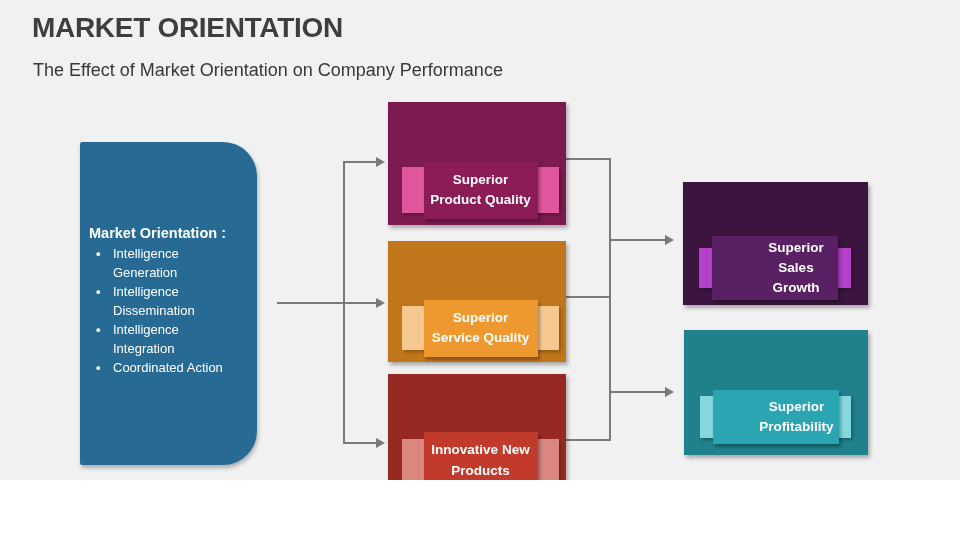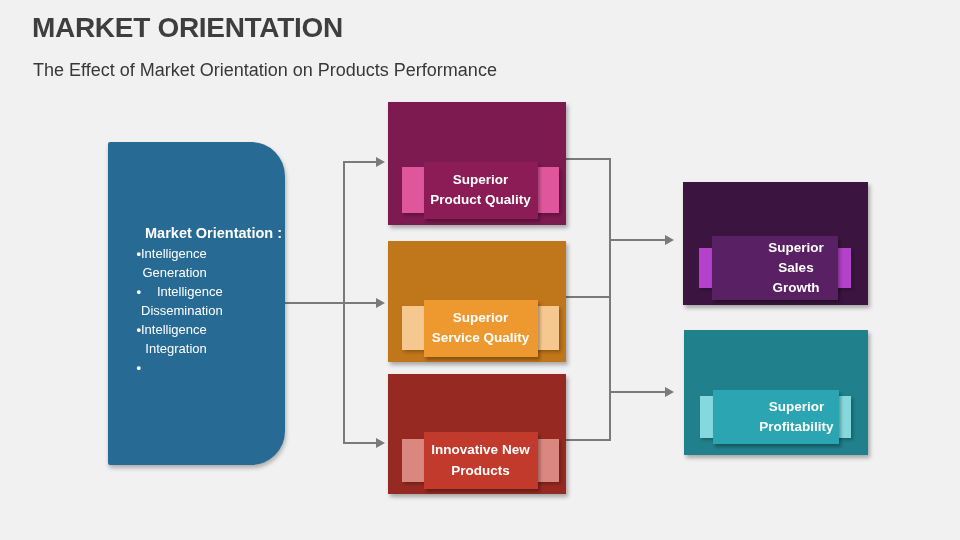--- a/index.html
+++ b/index.html
@@ -1,40 +1,39 @@
 <!DOCTYPE html>
 <html><head>
 <meta charset="utf-8">
 <style>
   * { margin:0; padding:0; box-sizing:border-box; }
   html,body { width:960px; height:540px; }
   body { font-family:"Liberation Sans", sans-serif; }
 
   .slide {
-    position:relative; width:960px; height:540px; overflow:hidden;
+    position:relative; width:960px; height:480px; overflow:hidden;
     background: var(--background, #f1f1f2);
   }
 
   .title {
     position:absolute; left:32px; top:12px;
     font-size:28px; font-weight:700; letter-spacing:-0.3px;
     color:#3e3e3e; line-height:1.15;
   }
   .subtitle {
     position:absolute; left:33px; top:60px;
     font-size:18px; font-weight:400; color:#383838;
   }
 
   
   .srcbox {
-    position:absolute; left:108px; top:142px; width:177px; height:323px;
+    position:absolute; left:80px; top:142px; width:177px; height:323px;
     background: var(--fill, #276b94);
     border-radius: 2px 34px 34px 2px;
     box-shadow: 1px 3px 4px rgba(0,0,0,0.28);
-    text-align: right;
   }
   .srcbox-content { position:absolute; left:9px; right:3px; top:83px; color:#fff; }
   .srcbox-heading { font-size:14.5px; font-weight:700; margin-bottom:3px; }
   .bullet-row { display:flex; padding-left:7px; }
   .bullet { width:17px; flex:0 0 17px; font-size:13px; font-weight:700; line-height:19px; }
   .bullet-text { font-size:13px; font-weight:400; line-height:19px; white-space:pre-line; }
 
   
   .nbox {
     position:absolute;
@@ -67,21 +66,21 @@
     border-top:5px solid transparent; border-bottom:5px solid transparent;
     border-left:9px solid var(--line, #7a7a7a);
   }
 </style>
 </head>
 <body>
 
 <div class="slide" style="--background: #f1f1f2;">
 
   <div class="title">MARKET ORIENTATION</div>
-  <div class="subtitle">The Effect of Market Orientation on Products Performance</div>
+  <div class="subtitle">The Effect of Market Orientation on Company Performance</div>
 
   <div class="connectors" style="--line: #7a7a7a;">
 
     <div class="cline" style="left:277px;top:302px;width:66px;height:2px"></div>
     <div class="cline" style="left:343px;top:161px;width:2px;height:283px"></div>
     <div class="cline" style="left:345px;top:161px;width:31px;height:2px"></div>
     <div class="ahead" style="left:376px;top:157px"></div>
     <div class="cline" style="left:345px;top:302px;width:31px;height:2px"></div>
     <div class="ahead" style="left:376px;top:298px"></div>
     <div class="cline" style="left:345px;top:442px;width:31px;height:2px"></div>
@@ -110,20 +109,21 @@
         <span class="bullet-text">Intelligence
 Dissemination</span>
       </div>
       <div class="bullet-row">
         <span class="bullet">•</span>
         <span class="bullet-text">Intelligence
 Integration</span>
       </div>
       <div class="bullet-row">
         <span class="bullet">•</span>
+        <span class="bullet-text">Coordinated Action</span>
       </div>
     </div>
   </div>
 
   <div class="nbox" style="left: 388px; top: 102px; width: 178px; height: 123px; --outer: #7d1a4f; --mid: #e0569d; --inner: #8b1c56;">
     <div class="nmid">
       <div class="ninner">Superior
 Product Quality</div>
     </div>
   </div>

